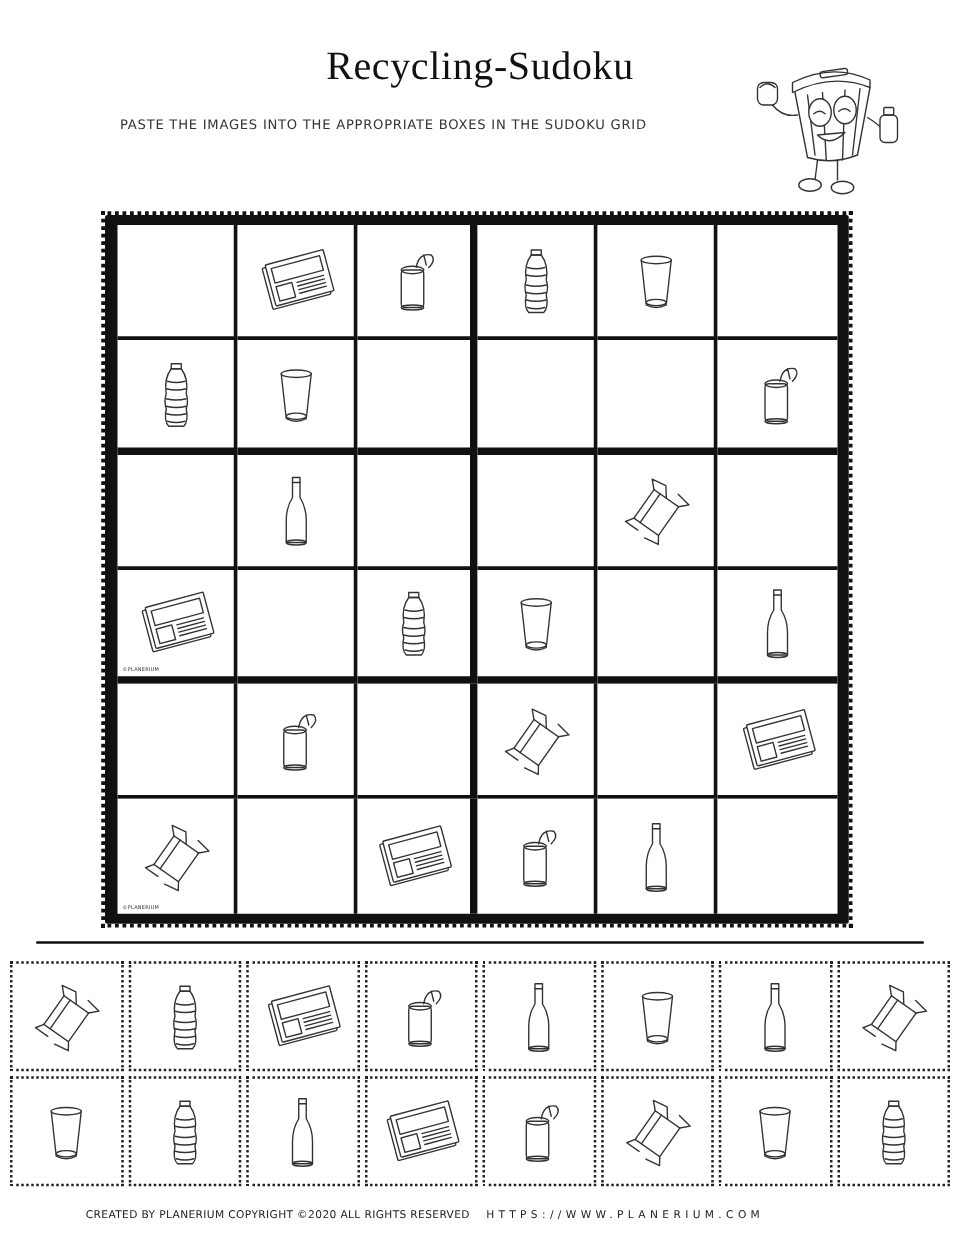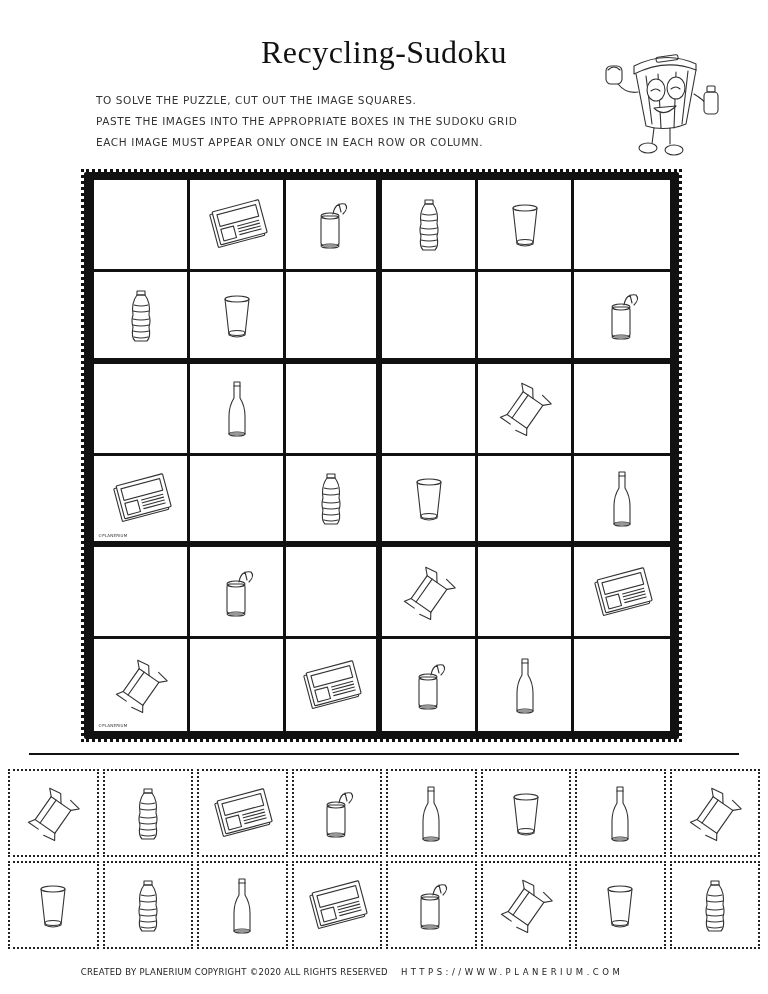--- a/index.html
+++ b/index.html
@@ -17,34 +17,32 @@
     border-right:3px solid #111;border-bottom:3px solid #111;}
   .cell.c2{border-right-width:6px;}
   .cell.r1,.cell.r3{border-bottom-width:6px;}
   .cell.c5{border-right:none;}
   .cell.r5{border-bottom:none;}
   .wm{position:absolute;left:4px;bottom:3px;font-size:4px;color:#333;letter-spacing:0.2px;}
   .divider{position:absolute;left:29px;top:753px;width:710px;height:2px;background:#111;}
   .cards{position:absolute;left:8px;top:769px;width:752px;height:180px;display:grid;
     grid-template-columns:repeat(8,1fr);grid-template-rows:repeat(2,1fr);column-gap:4px;row-gap:4px;}
   .card{border:2px dotted #222;display:flex;align-items:center;justify-content:center;background:#fff;}
-  .footer{position:absolute;left:16px;width:672px;top:967px;text-align:center;font-size:8.5px;letter-spacing:0.3px;color:#222;}
+  .footer{position:absolute;left:4px;width:672px;top:967px;text-align:center;font-size:8.5px;letter-spacing:0.3px;color:#222;}
   .footer .url{letter-spacing:3.5px;margin-left:10px;}
   svg{overflow:visible;}
   .ico{stroke:#333;stroke-width:1.1;fill:none;stroke-linejoin:round;stroke-linecap:round;}
 </style>
 </head>
 <body>
 
 <div class="title">Recycling-Sudoku</div>
 
 <div class="instructions">
-  <div>TO SOLVE THE PUZZLE, CUT OUT THE IMAGE SQUARES.</div>
   <div>PASTE THE IMAGES INTO THE APPROPRIATE BOXES IN THE SUDOKU GRID</div>
-  <div>EACH IMAGE MUST APPEAR ONLY ONCE IN EACH ROW OR COLUMN.</div>
 </div>
 
 <div class="mascot">
   <svg width="130" height="114" viewBox="0 0 130 114" class="ico">
 
     <path d="M38 22 Q70 6 100 20 L100 26 Q70 14 38 30 Z"></path>
     <rect x="60" y="12" width="22" height="5" rx="2" transform="rotate(-8 71 14)"></rect>
 
     <path d="M40 30 L50 82 Q70 88 90 80 L100 26"></path>
     <path d="M50 32 L56 80 M62 30 L65 84 M80 28 L78 84 M92 27 L86 80"></path>

